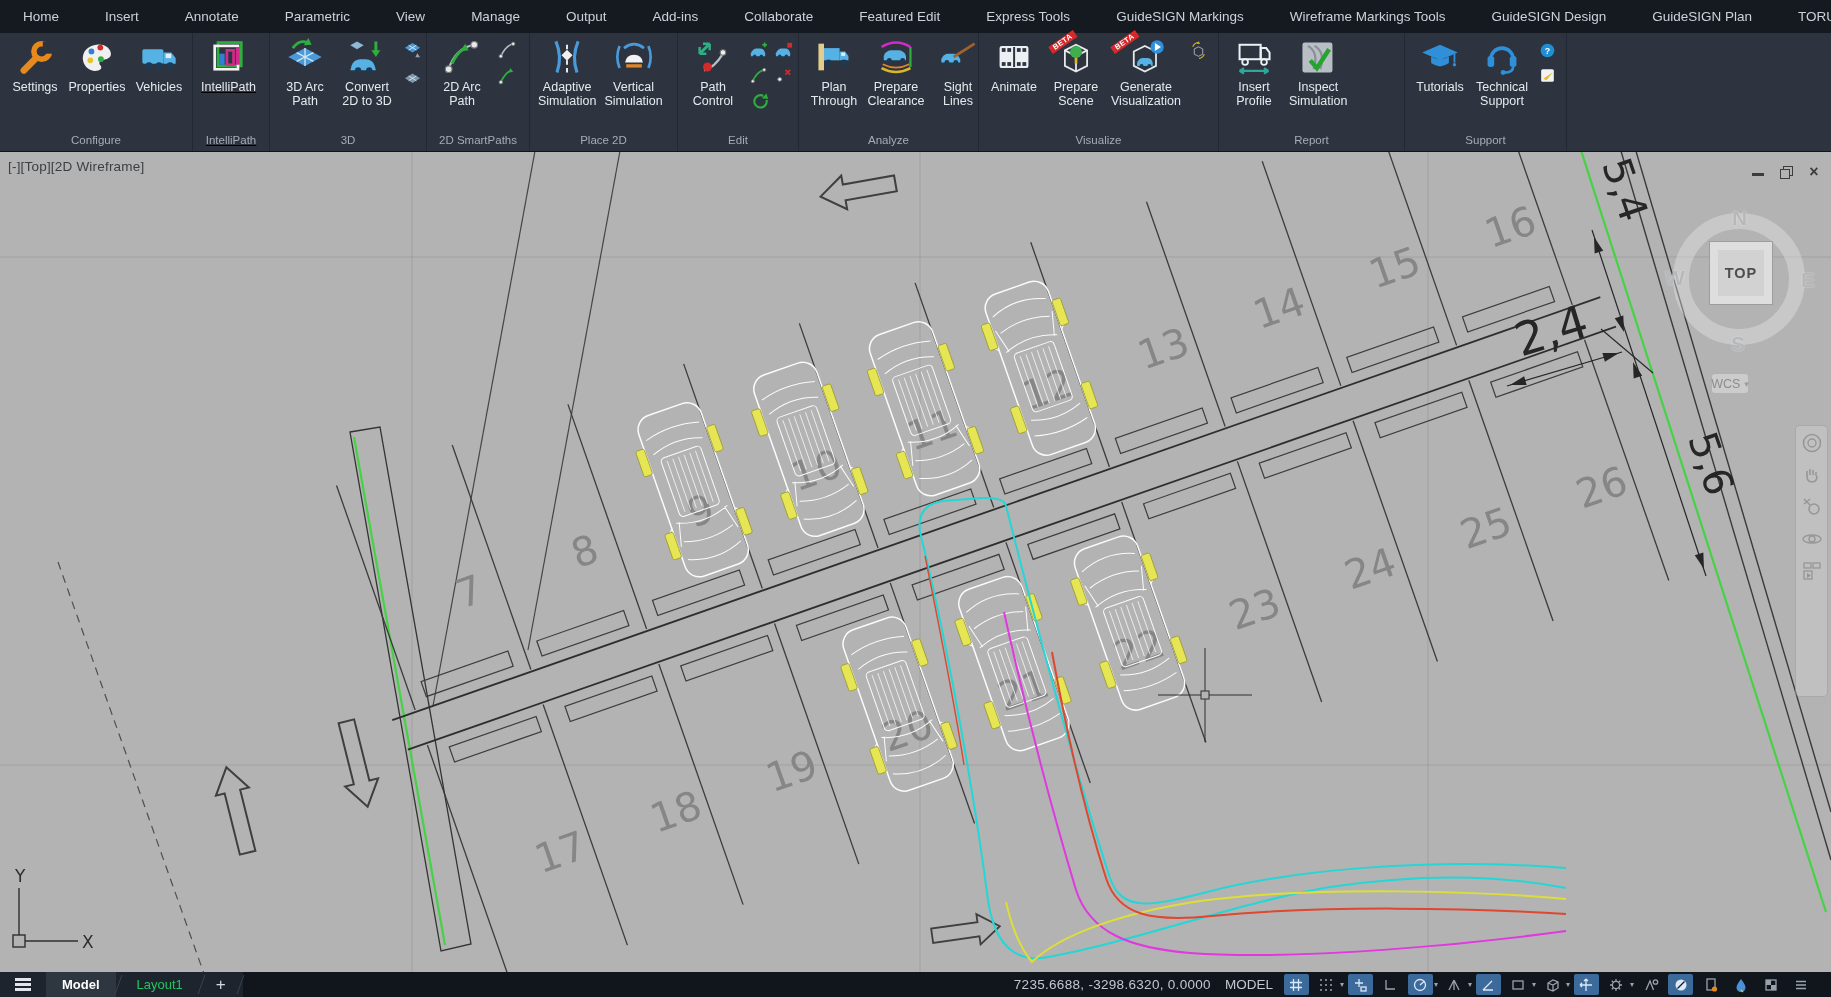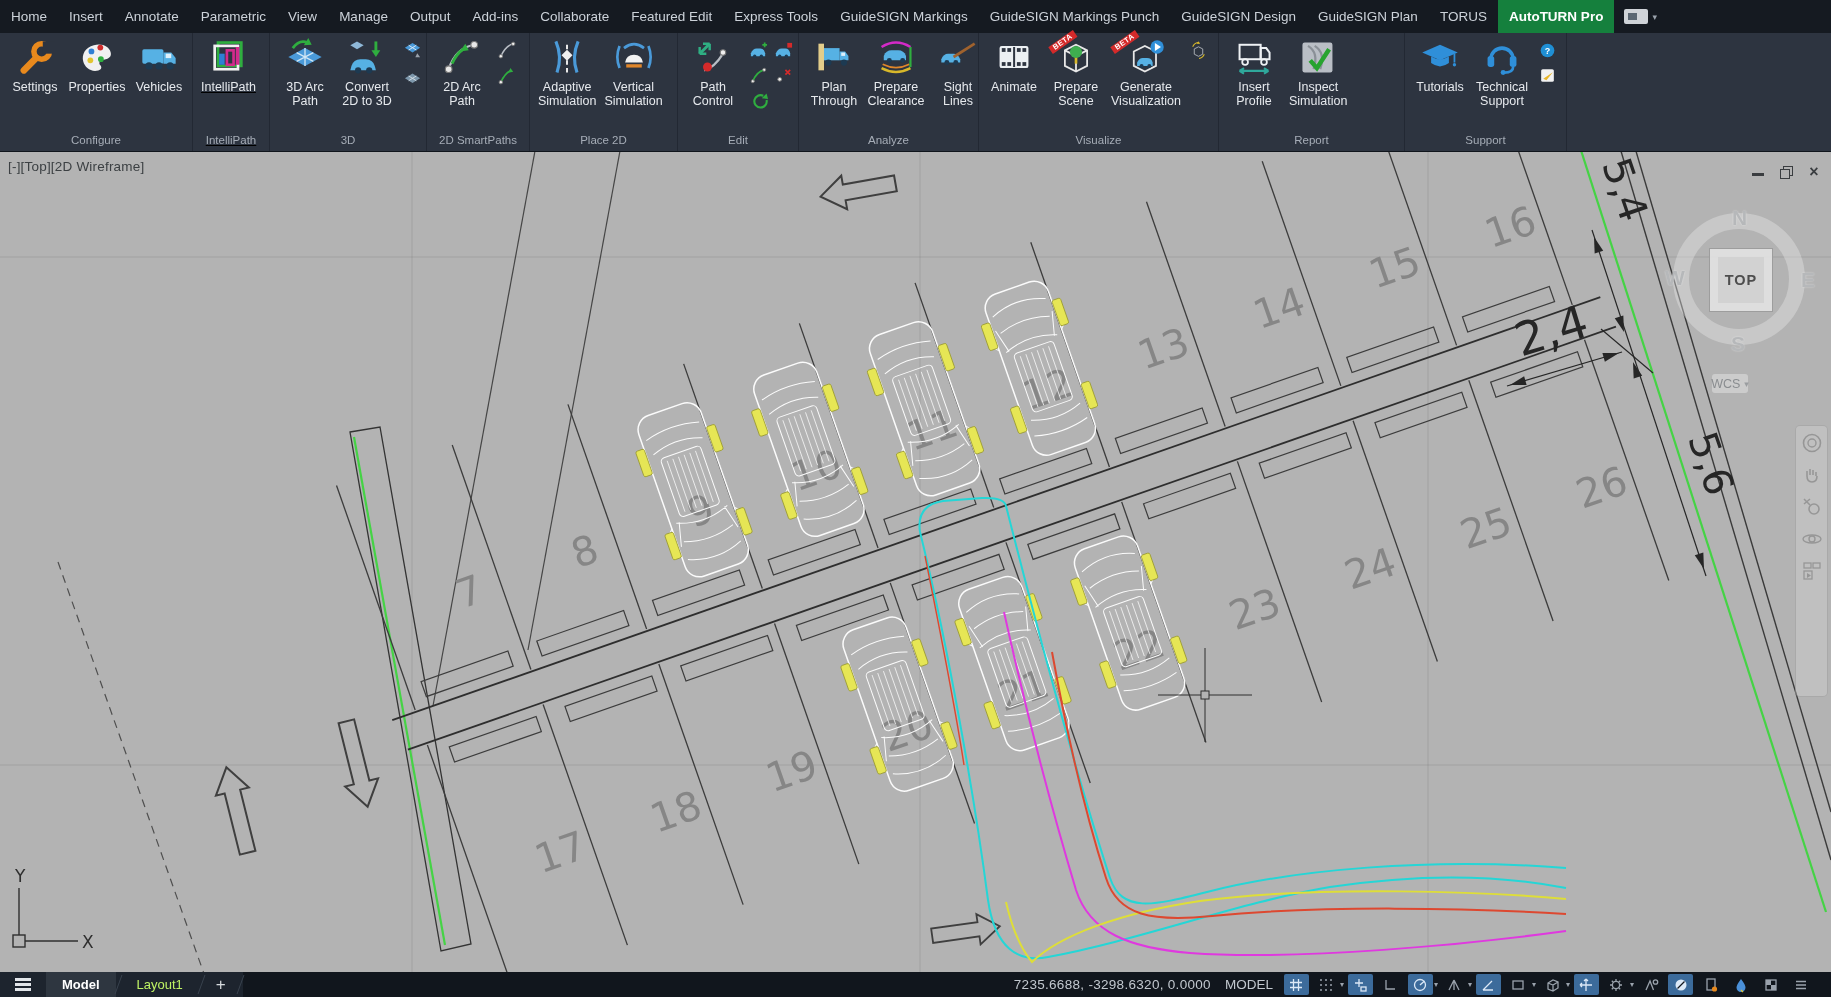--- a/index.html
+++ b/index.html
@@ -1,21 +1,21 @@
 <!DOCTYPE html>
 <html><head>
 <meta charset="utf-8">
 <style>
   html,body{margin:0;padding:0;width:1831px;height:997px;overflow:hidden;background:#0f141a;
     font-family:"Liberation Sans",sans-serif;-webkit-font-smoothing:antialiased;}
   #root{position:relative;width:1831px;height:997px;}
 
   
   #menubar{height:33px;background:#151a21;display:flex;align-items:stretch;color:#ccd2d9;font-size:13.5px;}
-  .mtab{padding:0 11px;display:flex;align-items:center;white-space:nowrap;cursor:default;}
+  .mtab{padding:0 23px;display:flex;align-items:center;white-space:nowrap;cursor:default;}
   .mtab.active{background:#15803d;color:#ffffff;font-weight:bold;}
   .moverflow{display:flex;align-items:center;gap:4px;margin-left:10px;}
   .moverflow .pic{width:24px;height:15px;background:#cfd3d8;border-radius:2px;position:relative;}
   .moverflow .pic:after{content:"";position:absolute;left:4px;top:4px;width:9px;height:7px;background:#5b6773;}
   .caret{font-size:9px;color:#9aa2ac;}
 
   
   #ribbon{height:119px;background:#2d3440;display:flex;border-bottom:1px solid #10151c;box-sizing:border-box;}
   .rpanel{border-right:1px solid #222833;display:flex;flex-direction:column;box-sizing:border-box;}
   .rbody{flex:1;display:flex;align-items:flex-start;padding:2px 5px 0 5px;gap:2px;}
@@ -39,40 +39,40 @@
   .wc-min:after{content:"";position:absolute;left:1px;top:8px;width:12px;height:2.5px;background:#3a3d40;}
   .wc-restore:before{content:"";position:absolute;left:4px;top:1px;width:8px;height:8px;border:1.8px solid #3a3d40;}
   .wc-restore:after{content:"";position:absolute;left:1px;top:4px;width:8px;height:8px;border:1.8px solid #3a3d40;background:#b3b3b3;}
   .wc-close{font-size:16px;font-weight:bold;color:#3a3d40;line-height:14px;text-align:center;}
 
   
   #viewcube{position:absolute;left:1655px;top:50px;width:170px;height:200px;}
   #vc-ring{position:absolute;left:18px;top:11px;width:132px;height:132px;border-radius:50%;
     border:16px solid rgba(235,235,235,.38);box-sizing:border-box;}
   .vc-letter{position:absolute;color:#b6b8ba;font-size:21px;font-weight:bold;text-shadow:0 0 2px rgba(255,255,255,.5);}
-  #vc-face{position:absolute;left:54px;top:46px;width:62px;height:62px;background:rgba(226,226,226,.92);
+  #vc-face{position:absolute;left:54px;top:39px;width:62px;height:62px;background:rgba(226,226,226,.92);
     border:1px solid #9d9d9d;display:flex;align-items:center;justify-content:center;}
   #vc-face .inner{width:46px;height:46px;background:rgba(200,200,200,.55);display:flex;align-items:center;justify-content:center;
     color:#4e4e4e;font-weight:bold;font-size:14.5px;letter-spacing:1px;}
   #vc-wcs{position:absolute;left:57px;top:172px;width:36px;height:19px;background:rgba(215,215,215,.7);border-radius:3px;
     color:#8a8d90;font-size:12.5px;display:flex;align-items:center;justify-content:center;gap:4px;}
   #vc-wcs .caret{color:#9a9da0;}
 
   
   #navbar{position:absolute;left:1795px;top:273px;width:33px;height:272px;background:rgba(222,222,222,.30);
     border:1px solid rgba(130,130,130,.35);border-radius:5px;display:flex;flex-direction:column;align-items:center;
     padding:6px 0;box-sizing:border-box;gap:10px;}
   #navbar svg{opacity:.5;}
 
   
   #bottombar{height:25px;background:#11161d;display:flex;align-items:stretch;font-size:13px;color:#c7ccd2;}
   #ltabs{display:flex;align-items:stretch;background:#1d242e;}
   .hamb{width:46px;display:flex;align-items:center;justify-content:center;flex-direction:column;gap:2.5px;}
   .hamb i{display:block;width:16px;height:2.5px;background:#e2e6ea;}
-  .ltab{padding:0 16px;display:flex;align-items:center;color:#bef264;}
+  .ltab{padding:0 16px;display:flex;align-items:center;color:#22c55e;}
   .ltab.active{background:#2e3640;color:#ffffff;font-weight:bold;}
   .lsep{width:1px;background:#39424e;transform:skewX(-20deg);margin:3px 2px;}
   .lplus{padding:0 12px;display:flex;align-items:center;font-size:17px;color:#d6dade;}
   #rstatus{margin-left:auto;display:flex;align-items:center;padding-right:14px;}
   #coords{font-size:13.5px;color:#c2c8cf;letter-spacing:.3px;margin-right:14px;}
   #modelbadge{font-size:13.5px;color:#c2c8cf;margin-right:10px;}
   .sic{width:25px;height:21px;margin:0 1px;display:flex;align-items:center;justify-content:center;border-radius:2px;position:relative;}
   .sic.active{background:#3c6b9b;}
   .sgroup{display:flex;align-items:center;margin-right:3px;}
 </style>
@@ -86,21 +86,21 @@
       <div class="mtab">Annotate</div>
       <div class="mtab">Parametric</div>
       <div class="mtab">View</div>
       <div class="mtab">Manage</div>
       <div class="mtab">Output</div>
       <div class="mtab">Add-ins</div>
       <div class="mtab">Collaborate</div>
       <div class="mtab">Featured Edit</div>
       <div class="mtab">Express Tools</div>
       <div class="mtab">GuideSIGN Markings</div>
-      <div class="mtab">GuideSIGN Markings Punch</div>
+      <div class="mtab">Wireframe Markings Tools</div>
       <div class="mtab">GuideSIGN Design</div>
       <div class="mtab">GuideSIGN Plan</div>
       <div class="mtab">TORUS</div>
       <div class="mtab active">AutoTURN Pro</div>
       <div class="moverflow">
         <span class="pic"></span>
         <span class="caret">▾</span>
       </div>
     </div>
   <div id="ribbon">

